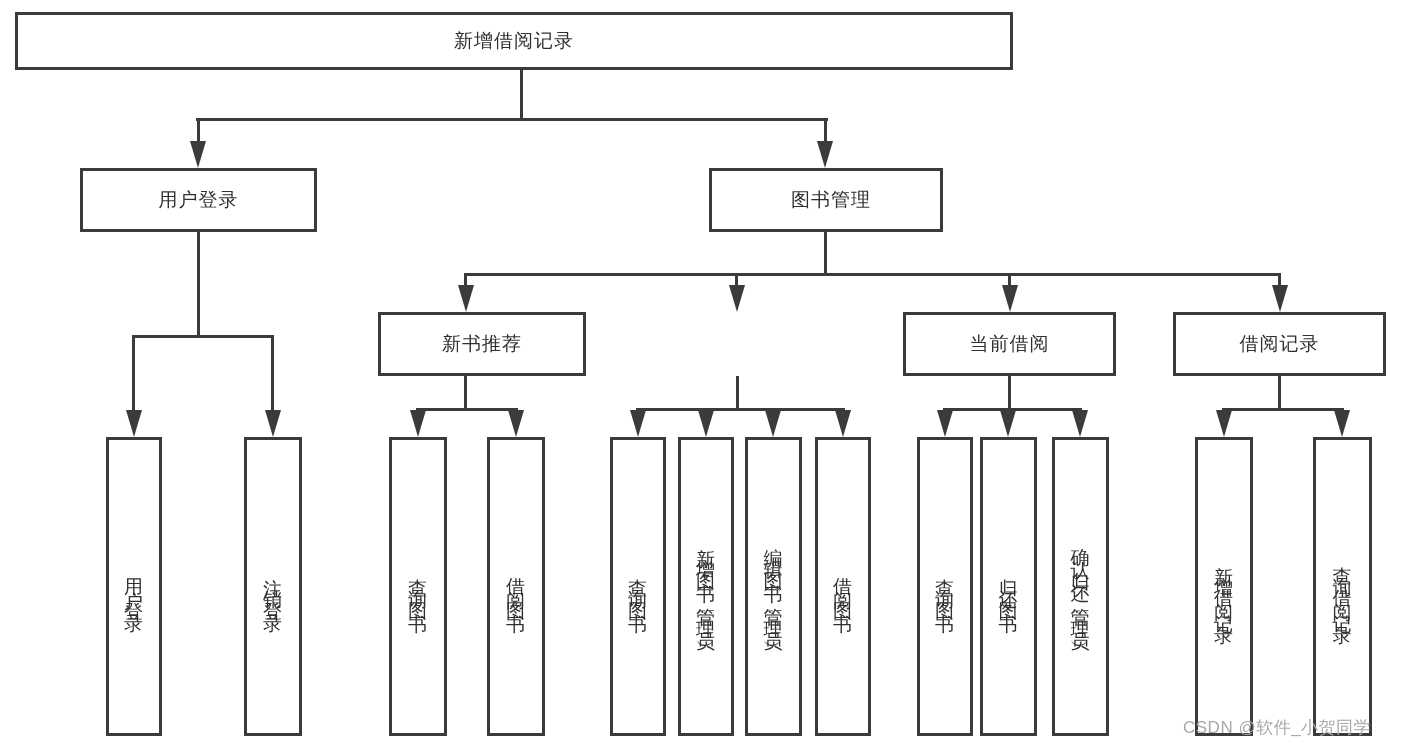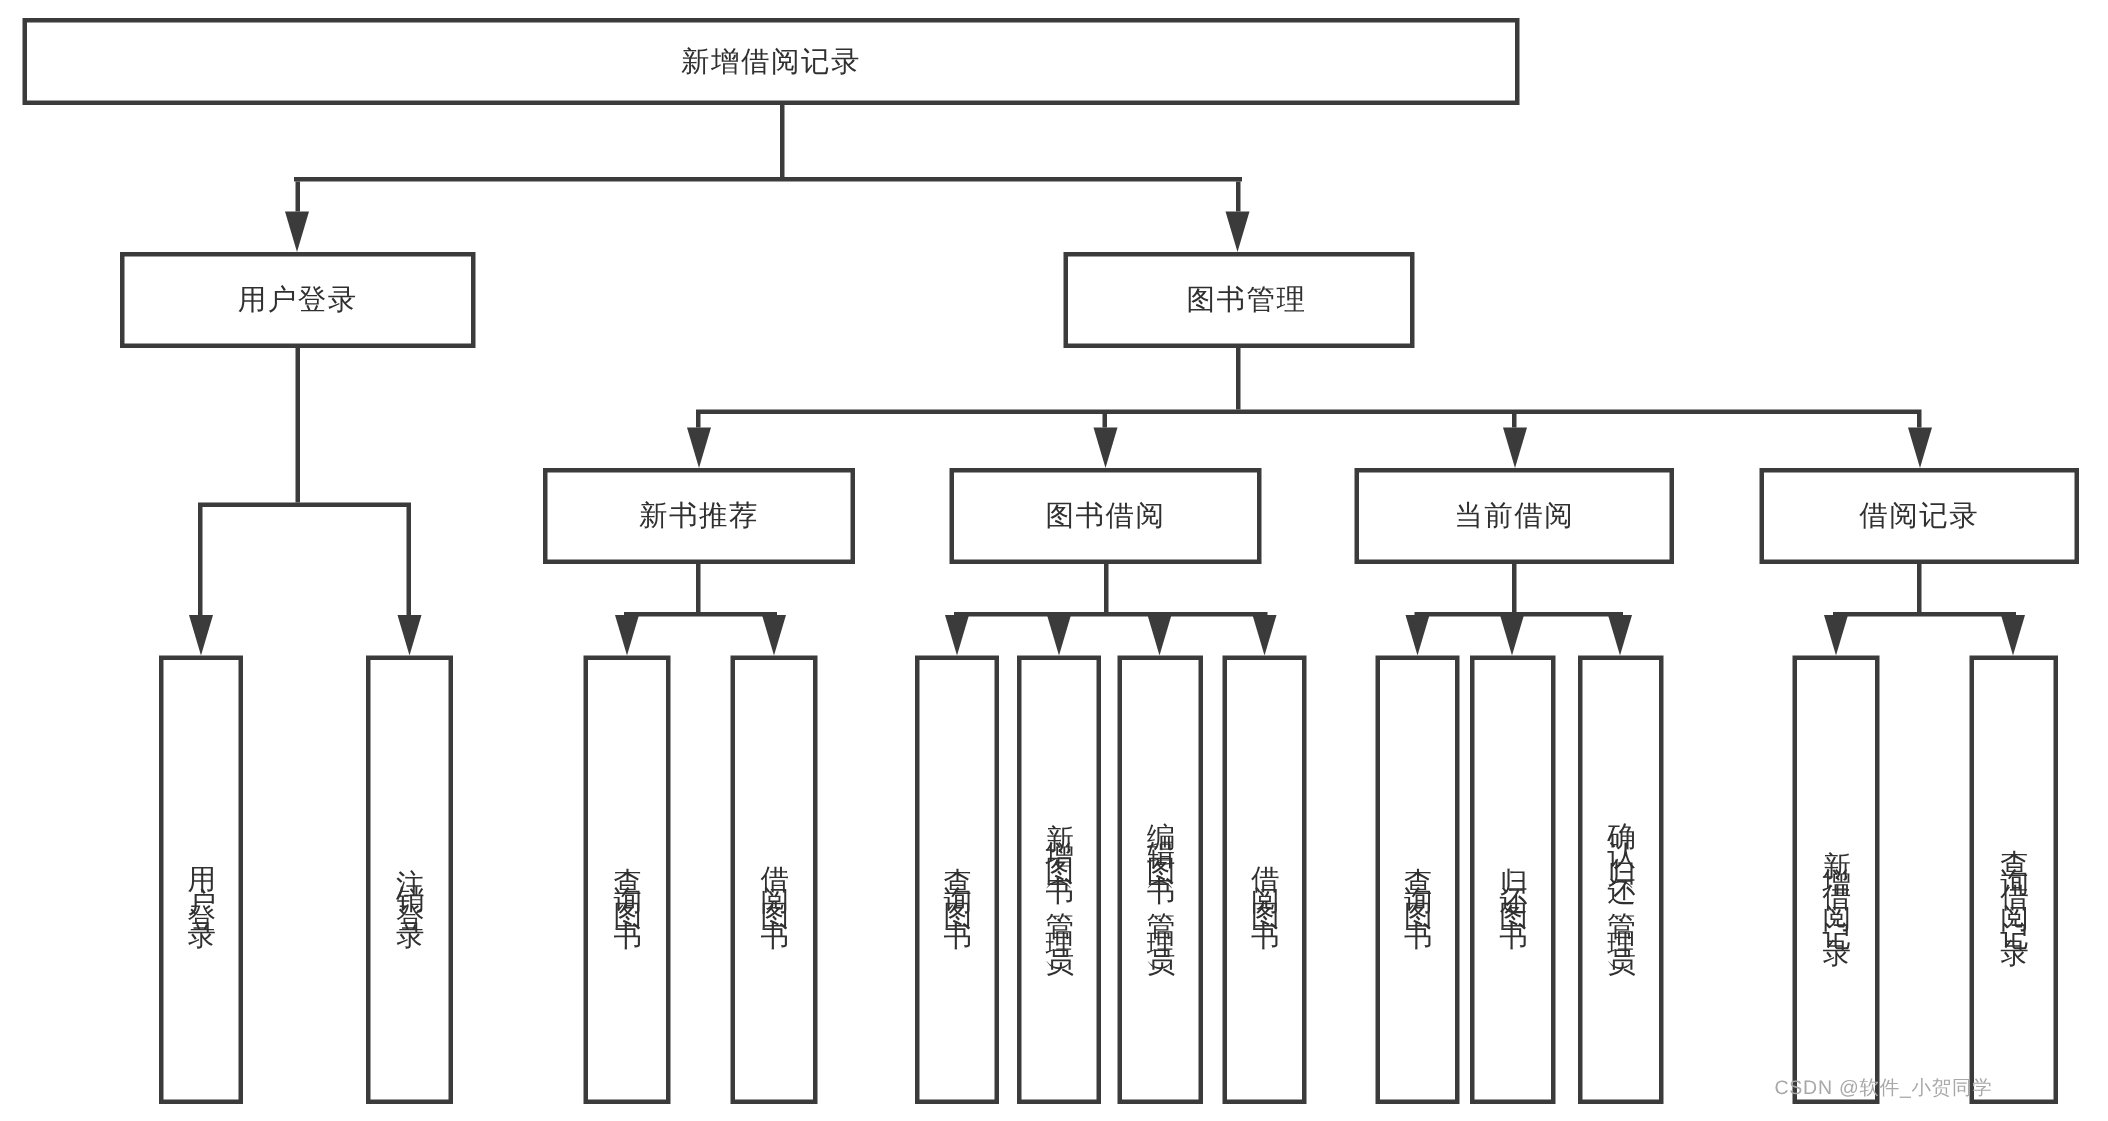--- a/index.html
+++ b/index.html
@@ -27,45 +27,42 @@
   .vl,.hl{position:absolute;background:var(--line);}
   .vl{width:3px;}
   .hl{height:3px;}
   .ah{
     position:absolute;width:0;height:0;
     border-left:8px solid transparent;border-right:8px solid transparent;
     border-top:27px solid var(--line);
   }
   #watermark{
     position:absolute;left:1183px;top:716px;z-index:5;
-    font-size:13px;letter-spacing:0.5px;color:var(--wm);
+    font-size:17px;letter-spacing:0.5px;color:var(--wm);
     white-space:nowrap;
   }
 </style>
 </head>
 <body>
 
 <div id="stage">
 
   <div class="box" style="left:15px;top:12px;width:998px;height:58px;">
     <span>新增借阅记录</span>
   </div>
 
   <div class="box" style="left:80px;top:168px;width:237px;height:64px;">
     <span>用户登录</span>
   </div>
   <div class="box" style="left:709px;top:168px;width:234px;height:64px;padding-left:10px;">
     <span>图书管理</span>
   </div>
 
-  <div class="box" style="left:362px;top:312px;width:208px;height:64px;">
+  <div class="box" style="left:378px;top:312px;width:208px;height:64px;">
     <span>新书推荐</span>
-  </div>
-  <div class="box" style="left:633px;top:312px;width:208px;height:64px;">
-    <span>图书借阅</span>
   </div>
   <div class="box" style="left:903px;top:312px;width:213px;height:64px;text-align:center;">
     <span>当前借阅</span>
   </div>
   <div class="box" style="left:1173px;top:312px;width:213px;height:64px;">
     <span>借阅记录</span>
   </div>
 
   <div class="box leaf" style="left:106px;top:437px;width:56px;height:299px;">
     <span>用户登录</span>

